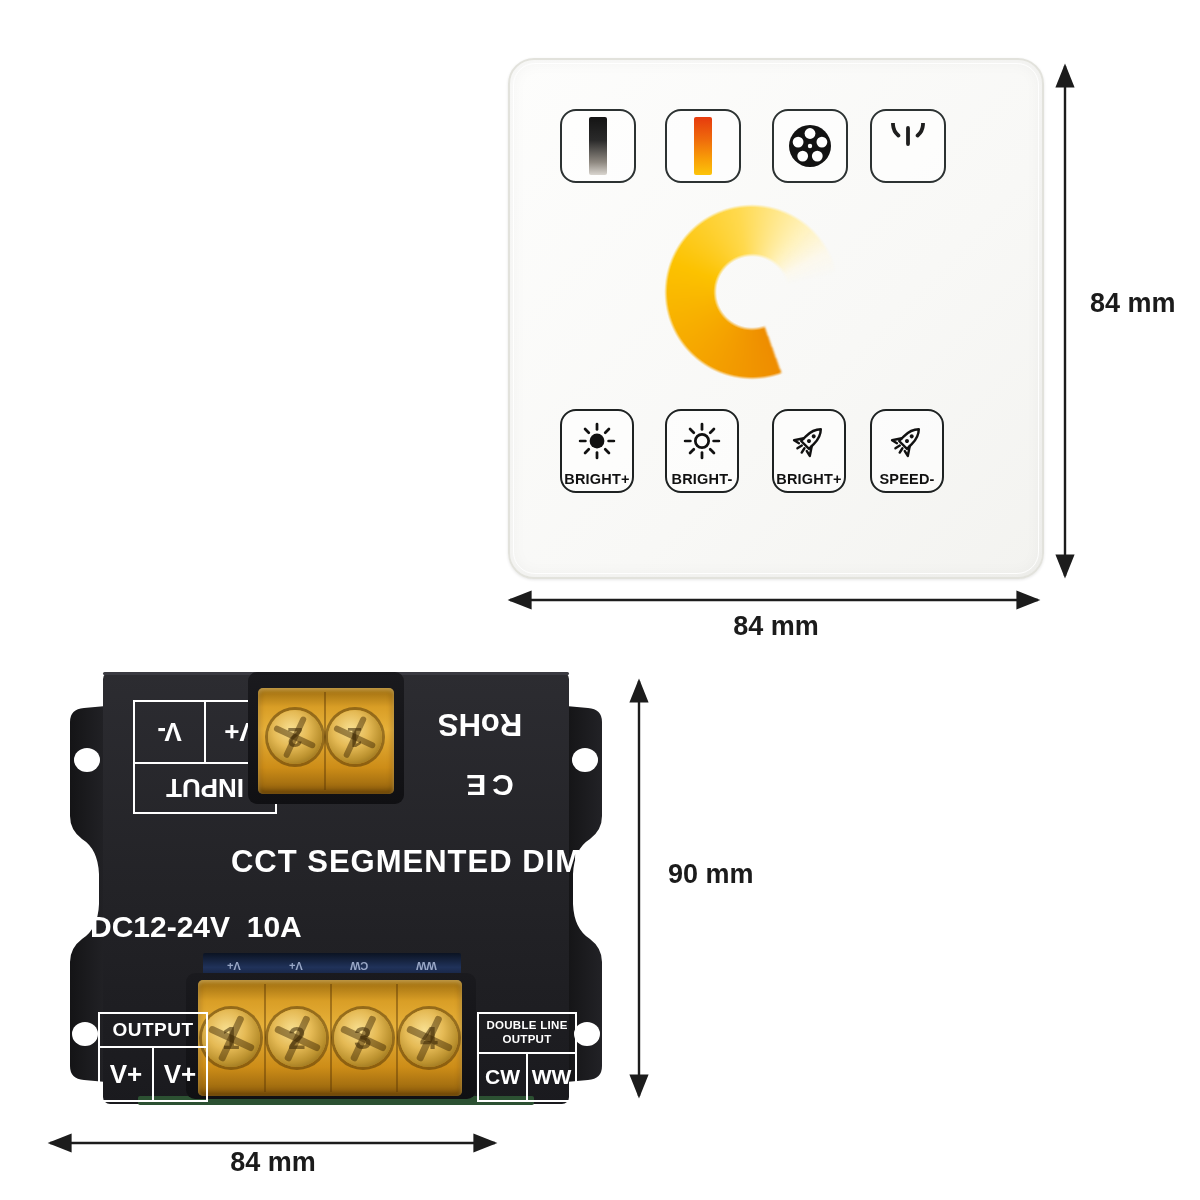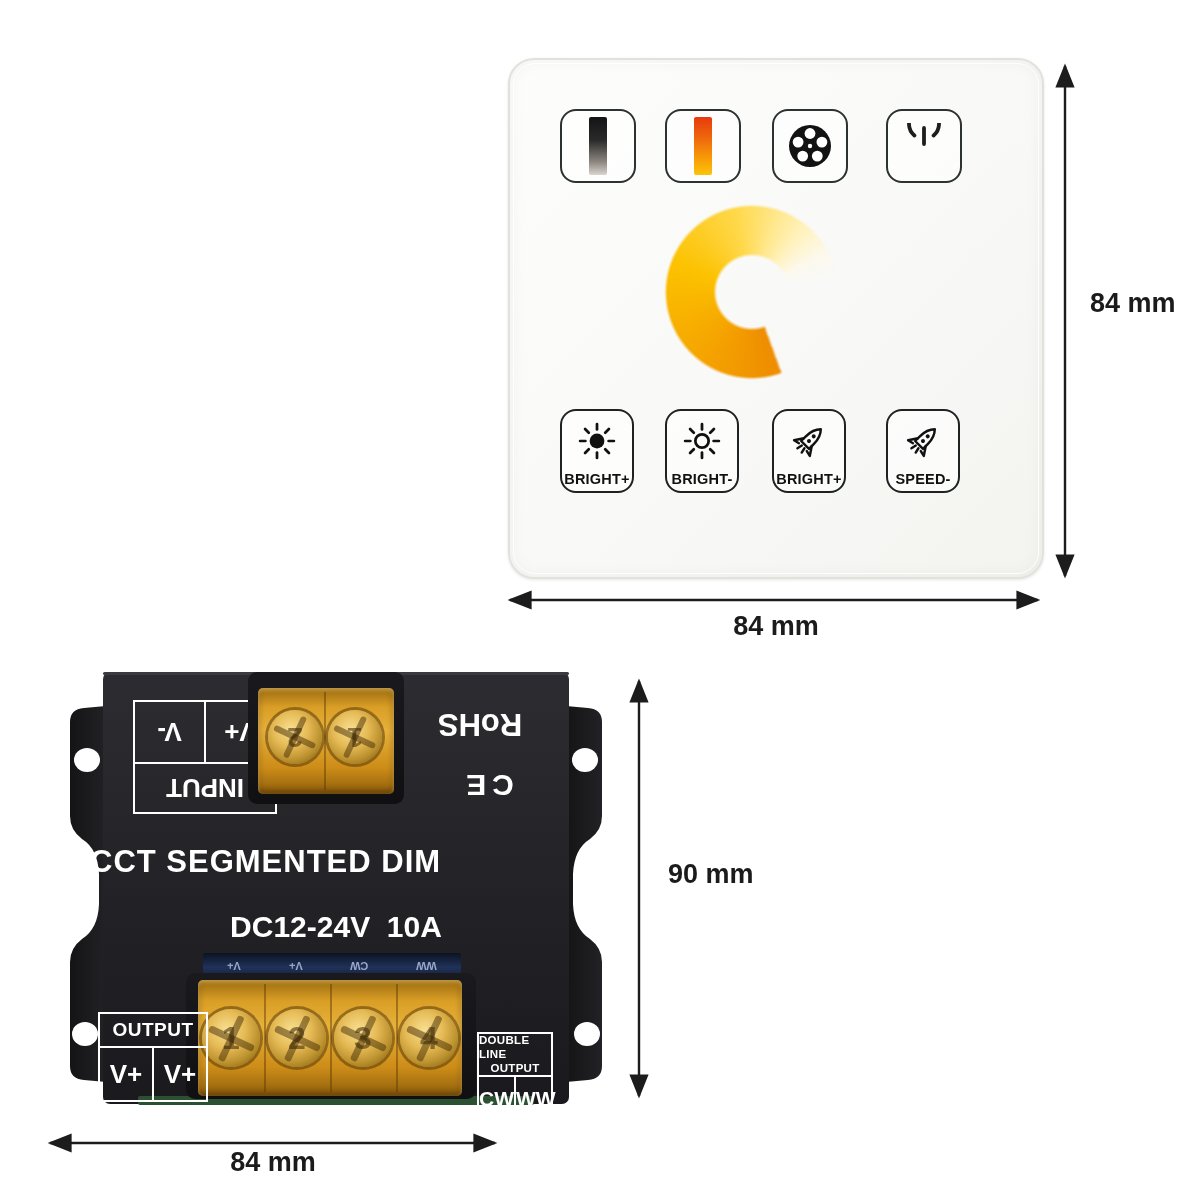--- a/index.html
+++ b/index.html
@@ -13,21 +13,21 @@
          box-shadow:inset 0 0 18px rgba(0,0,0,0.05), 0 1px 3px rgba(0,0,0,0.10);}
   .panel::after{content:"";position:absolute;inset:3px;border-radius:22px;
          border:1px solid rgba(255,255,255,0.9);pointer-events:none;}
   .tbtn{position:absolute;width:72px;height:70px;border:2.5px solid #2c3232;border-radius:16px;
         top:49px;background:rgba(255,255,255,0.6);display:flex;align-items:center;justify-content:center;}
   .bbtn{position:absolute;width:74px;height:84px;border:2.5px solid #1e2222;border-radius:16px;
         top:349px;background:rgba(255,255,255,0.6);display:flex;flex-direction:column;
         align-items:center;justify-content:flex-end;padding-bottom:5px;box-sizing:border-box;}
   .bbtn .icn{flex:1;display:flex;align-items:center;justify-content:center;width:100%;}
   .bbtn .blabel{font-size:14.5px;font-weight:600;color:#111;letter-spacing:0.2px;line-height:1;}
-  .p1{left:50px;} .p2{left:155px;align-items:center;} .p3{left:262px;} .p4{left:376px;}
+  .p1{left:50px;} .p2{left:155px;align-items:center;} .p3{left:262px;} .p4{left:360px;}
   .gradbar{width:18px;height:58px;border-radius:2px;}
   .gradbar.cool{background:linear-gradient(to bottom,#141414 0%,#2a2a2a 40%,#8e8880 78%,#d9d5cf 100%);filter:blur(0.6px);}
   .gradbar.warm{background:linear-gradient(to bottom,#e63a0e 0%,#ef6a0c 38%,#f89d07 72%,#fcc40a 100%);filter:blur(0.4px);}
 
   
   .arc{position:absolute;left:154px;top:144px;width:176px;height:176px;border-radius:50%;
        background:conic-gradient(from 160deg,
          #ee8c00 0deg, #f5a300 55deg, #fcc200 130deg, #ffd94d 190deg,
          #fff0b3 235deg, rgba(255,248,228,0.55) 262deg,
          rgba(255,255,255,0) 278deg, rgba(255,255,255,0) 360deg);
@@ -36,37 +36,37 @@
        filter:blur(1.2px);}
 
   
   .dimsvg{position:absolute;left:0;top:0;pointer-events:none;}
   .dim-label{position:absolute;font-weight:700;font-size:27px;color:#1b1b1b;}
   .dim-center{text-align:center;}
 
   
   .device{position:absolute;left:60px;top:668px;width:552px;height:444px;color:#fff;}
   .device .abs{position:absolute;}
-  .dev-title{left:30px;top:176px;width:492px;text-align:left;font-size:31px;font-weight:700;letter-spacing:1px;}
-  .dev-spec{left:30px;top:242px;width:492px;text-align:center;font-size:30px;font-weight:700;white-space:pre;}
+  .dev-title{left:30px;top:176px;width:492px;text-align:right;font-size:31px;font-weight:700;letter-spacing:1px;}
+  .dev-spec{left:30px;top:242px;width:492px;font-size:30px;font-weight:700;white-space:pre;}
   .rohs{left:370px;top:38px;width:100px;text-align:center;font-size:31px;font-weight:700;transform:rotate(180deg);}
   .cemark{left:392px;top:100px;width:70px;text-align:center;font-size:30px;font-weight:700;letter-spacing:6px;transform:rotate(180deg);}
 
   .lblbox{border:2px solid #fff;box-sizing:border-box;display:flex;flex-direction:column;}
   .lblbox .row1{display:flex;align-items:center;justify-content:center;border-bottom:2px solid #fff;font-weight:700;}
   .lblbox .row2{flex:1;display:flex;}
   .lblbox .cell{flex:1;display:flex;align-items:center;justify-content:center;font-weight:700;}
   .lblbox .cell + .cell{border-left:2px solid #fff;}
   .input-table{left:73px;top:32px;width:144px;height:114px;transform:rotate(180deg);}
   .input-table .row1{flex:0 0 48px;font-size:26px;}
   .input-table .cell{font-size:26px;}
   .output-table{left:38px;top:344px;width:110px;height:90px;}
   .output-table .row1{flex:0 0 32px;font-size:19px;letter-spacing:0.5px;}
   .output-table .cell{font-size:26px;}
-  .dline-table{left:417px;top:364px;width:76px;height:90px;}
+  .dline-table{left:417px;top:344px;width:100px;height:90px;}
   .dline-table .row1{flex:0 0 38px;flex-direction:column;line-height:1.2;font-size:11.5px;letter-spacing:0.3px;}
   .dline-table .cell{font-size:21px;}
 
   
   .tframe{background:linear-gradient(180deg,#1a1a1e,#101013);border-radius:9px;}
   .amber{background:linear-gradient(180deg,#9a6a0e 0%,#d99e26 18%,#e7b13a 40%,#cd8d18 75%,#8f5f0c 100%);
          border-radius:5px;box-shadow:inset 0 2px 4px rgba(255,230,150,0.5), inset 0 -3px 6px rgba(60,35,0,0.6);}
   .screw{position:absolute;border-radius:50%;
          background:radial-gradient(circle at 42% 36%,#f8df90,#e5ba55 38%,#bb912e 66%,#7c5b12 94%);
          box-shadow:0 0 0 3px rgba(60,38,4,0.45);}

